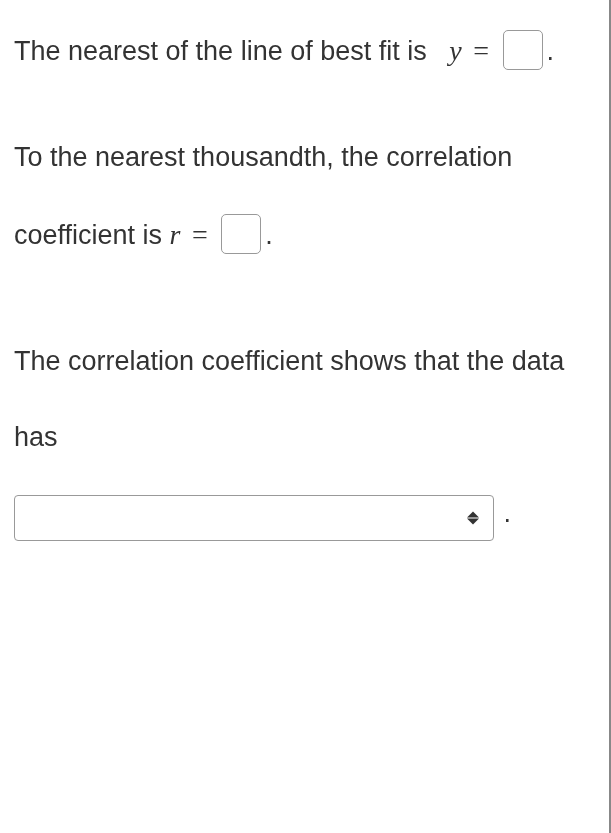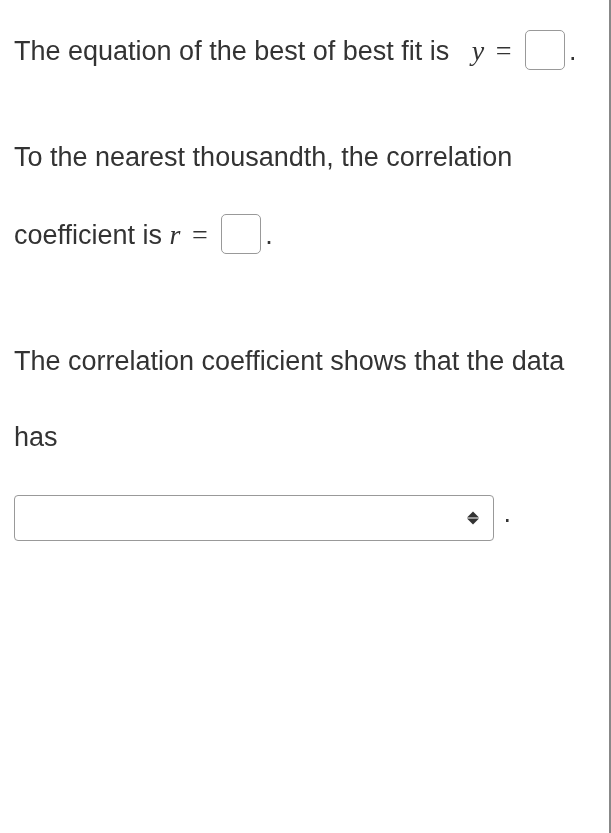--- a/index.html
+++ b/index.html
@@ -80,21 +80,21 @@
       margin-bottom: 50px;
     }
     .period {
       margin-left: 2px;
     }
   </style>
 </head>
 <body>
 
 <div class="para">
-  <span>The equation of the best of best fit is</span>
+  <span>The nearest of the line of best fit is</span>
   <span>&nbsp;</span>
   <span class="math-var">y</span>
   <span class="math-eq">=</span>
   <span class="answer-box"></span><span class="period">.</span>
 </div>
 
 <div class="para2">
   <span>To the nearest thousandth, the correlation coefficient is</span>
   <span class="math-var">r</span>
   <span class="math-eq">=</span>

